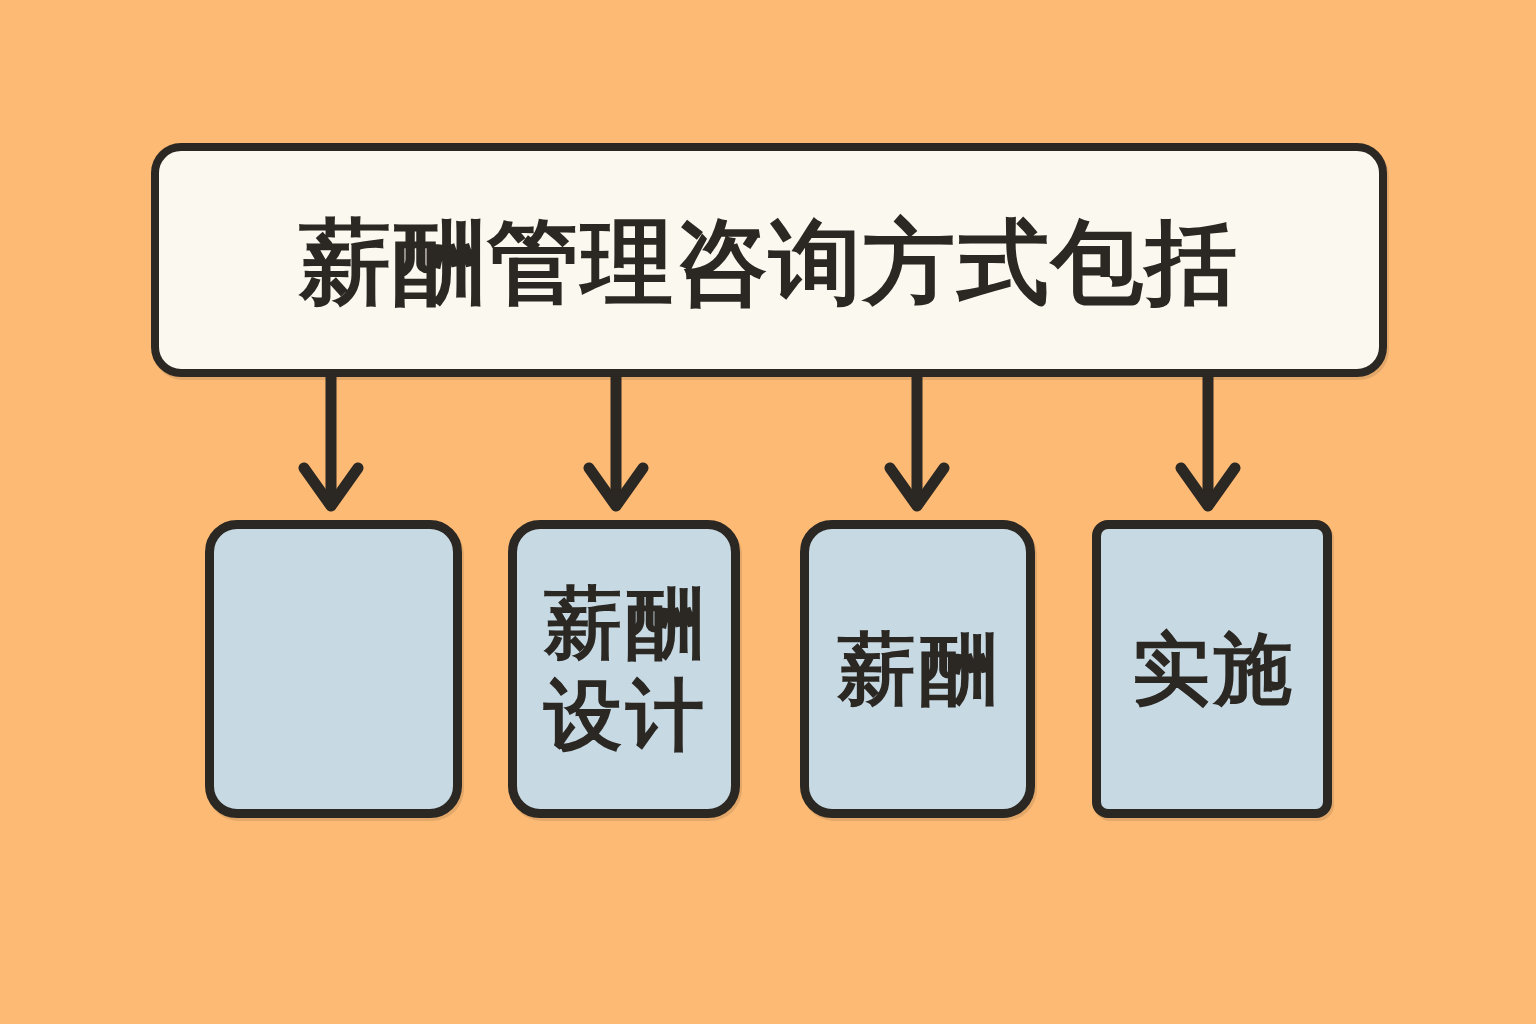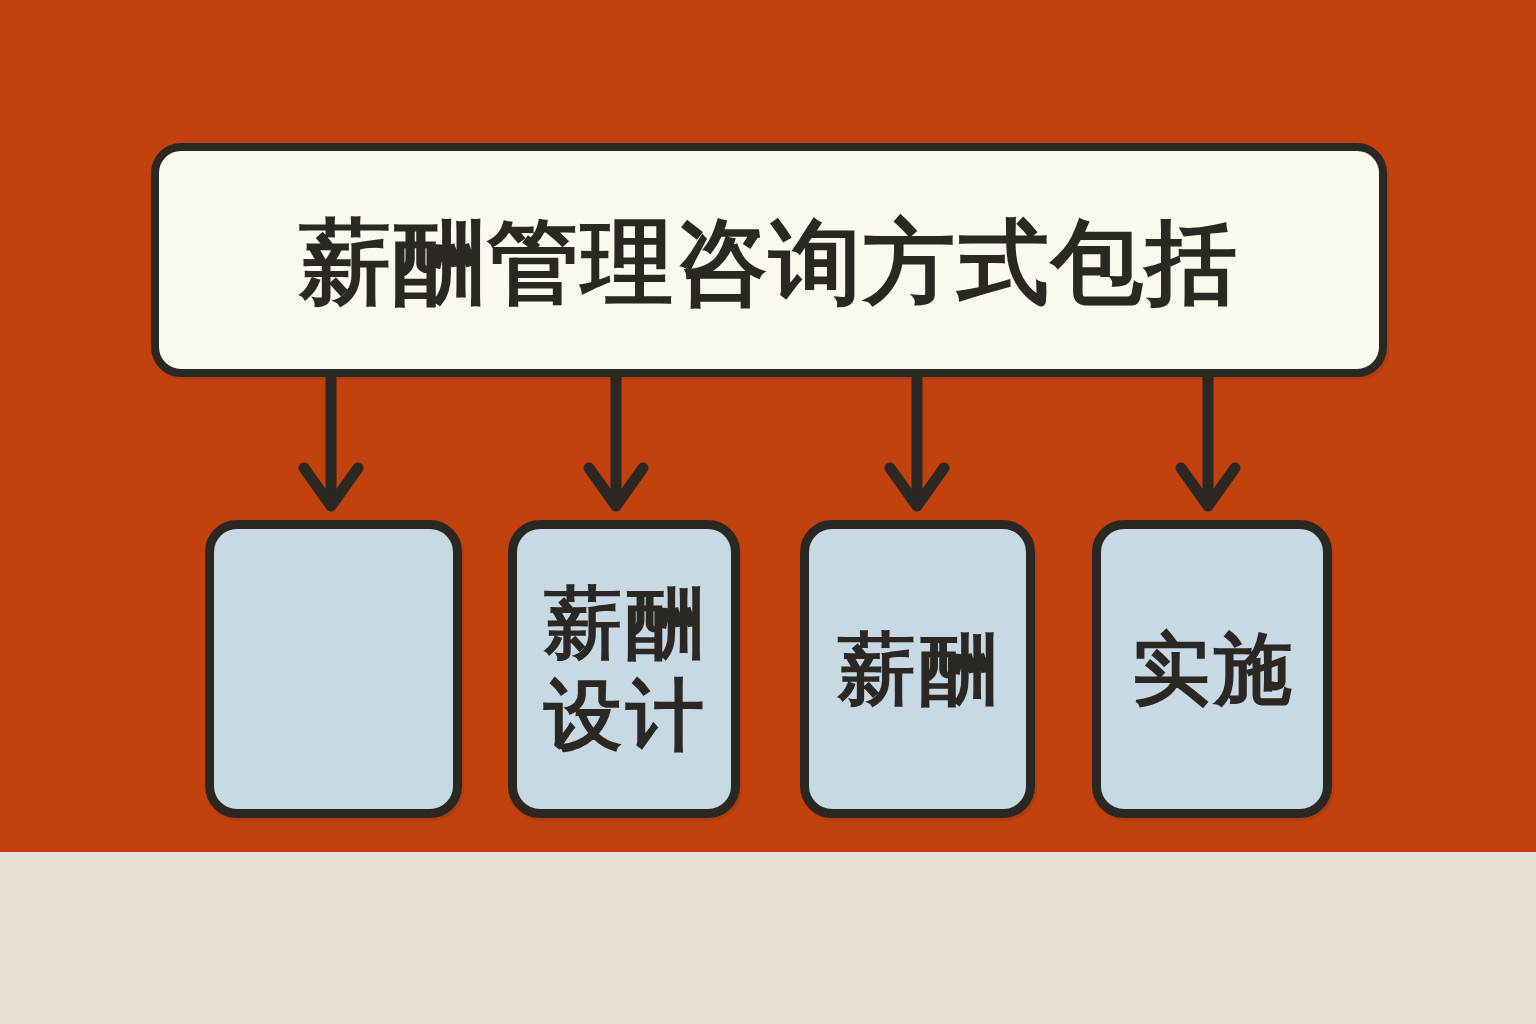--- a/index.html
+++ b/index.html
@@ -3,22 +3,22 @@
 <meta charset="utf-8">
 <style>
   html, body {
     margin: 0;
     padding: 0;
     background: #e8e2d4;
   }
   .canvas {
     position: relative;
     width: 1536px;
-    height: 852px;
-    background: #c2410c;
+    height: 1024px;
+    background: #fdba74;
     overflow: hidden;
     font-family: "Liberation Sans", "DejaVu Sans", sans-serif;
   }
   .title-box {
     position: absolute;
     left: 151px;
     top: 143px;
     width: 1236px;
     height: 234px;
     box-sizing: border-box;
@@ -66,21 +66,21 @@
     font-size: 78px;
     font-weight: 700;
     line-height: 1.18;
     letter-spacing: 4px;
     white-space: nowrap;
     text-indent: 4px;
   }
   .node-1 { left: 205px; width: 257px; }
   .node-2 { left: 508px; width: 232px; }
   .node-3 { left: 800px; width: 235px; }
-  .node-4 { left: 1092px; width: 240px; }
+  .node-4 { left: 1092px; width: 240px; border-radius: 16px; }
 </style>
 </head>
 <body>
 
 <div class="canvas">
 
   <div class="title-box">
     <div class="title-text">薪酬管理咨询方式包括</div>
   </div>
 

